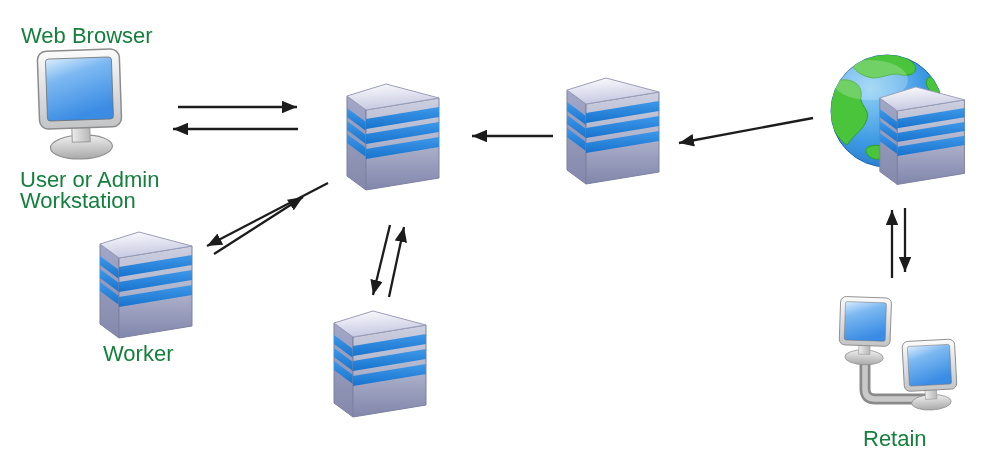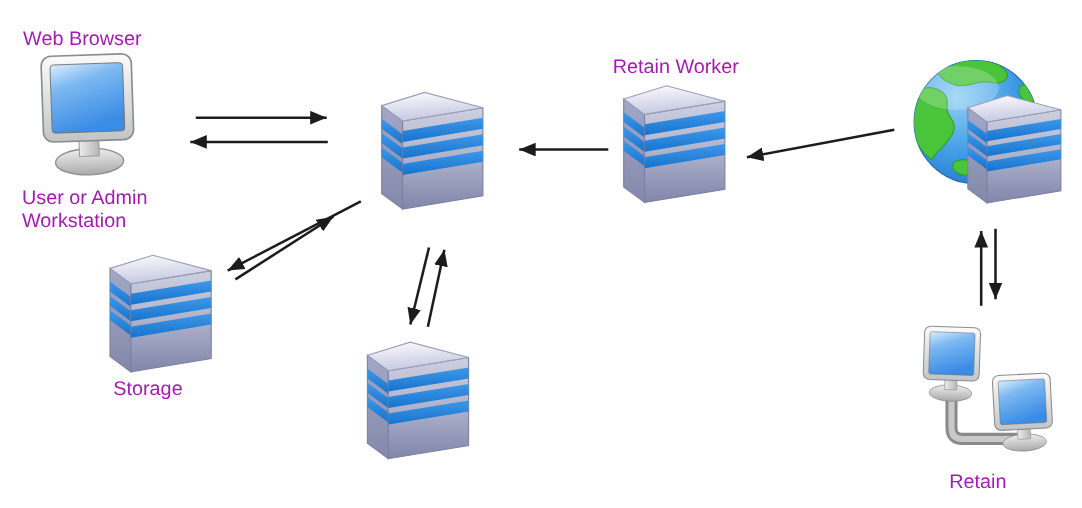--- a/index.html
+++ b/index.html
@@ -1,21 +1,21 @@
 <!DOCTYPE html>
 <html><head>
 <meta charset="utf-8">
 <style>
   html,body{margin:0;padding:0;background:#ffffff;}
   .canvas{
     position:relative;width:984px;height:462px;background:#ffffff;
     font-family:"Liberation Sans",sans-serif;overflow:hidden;
   }
   .label{
-    position:absolute;font-size:18px;color:#a21caf;
+    position:absolute;font-size:22px;color:#15803d;
     white-space:nowrap;line-height:21px;letter-spacing:0;
   }
   .icon{position:absolute;display:block;}
   .arrows{position:absolute;left:0;top:0;pointer-events:none;}
   .arrow{stroke:#1c1c1c;stroke-width:2.3;fill:none;}
 </style>
 </head>
 <body>
 
 <div class="canvas">
@@ -94,21 +94,20 @@
 
   <div class="label" style="left:20px;top:169px">
     <div>User or Admin</div>
     <div>Workstation</div>
   </div>
 
   <svg class="icon" style="left:345px;top:83px" width="100" height="112" viewBox="0 0 100 112">
     <use href="#sym-server" width="100" height="112"></use>
   </svg>
 
-  <span class="label" style="left:557px;top:50px">Retain Worker</span>
   <svg class="icon" style="left:565px;top:77px" width="100" height="112" viewBox="0 0 100 112">
     <use href="#sym-server" width="100" height="112"></use>
   </svg>
 
   <svg class="icon" style="left:818px;top:50px" width="160" height="148" viewBox="0 0 160 148">
     <defs>
         <clipPath id="clipGlobe">
           <circle cx="69" cy="61" r="56"></circle>
         </clipPath>
       </defs>
@@ -121,21 +120,21 @@
     </g>
     <ellipse cx="52" cy="30" rx="38" ry="20" fill="#ffffff" opacity="0.22"></ellipse>
     <g transform="translate(60,36) scale(0.92)">
         <use href="#sym-server" width="100" height="112"></use>
       </g>
   </svg>
 
   <svg class="icon" style="left:98px;top:231px" width="100" height="112" viewBox="0 0 100 112">
     <use href="#sym-server" width="100" height="112"></use>
   </svg>
-  <span class="label" style="left:103px;top:343px">Storage</span>
+  <span class="label" style="left:103px;top:343px">Worker</span>
 
   <svg class="icon" style="left:332px;top:310px" width="100" height="112" viewBox="0 0 100 112">
     <use href="#sym-server" width="100" height="112"></use>
   </svg>
 
   <svg class="icon" style="left:833px;top:295px" width="132" height="132" viewBox="0 0 132 132">
     <path d="M32,62 L32,94 Q32,104 42,104 L97,104" fill="none" stroke="#8a8a8a" stroke-width="11" stroke-linecap="round"></path>
     <path d="M32,62 L32,94 Q32,104 42,104 L97,104" fill="none" stroke="#c9c9c9" stroke-width="5.5" stroke-linecap="round"></path>
     <g transform="translate(1,1) scale(0.62) rotate(2 50 57)">
         <use href="#sym-monitor" width="100" height="115"></use>

